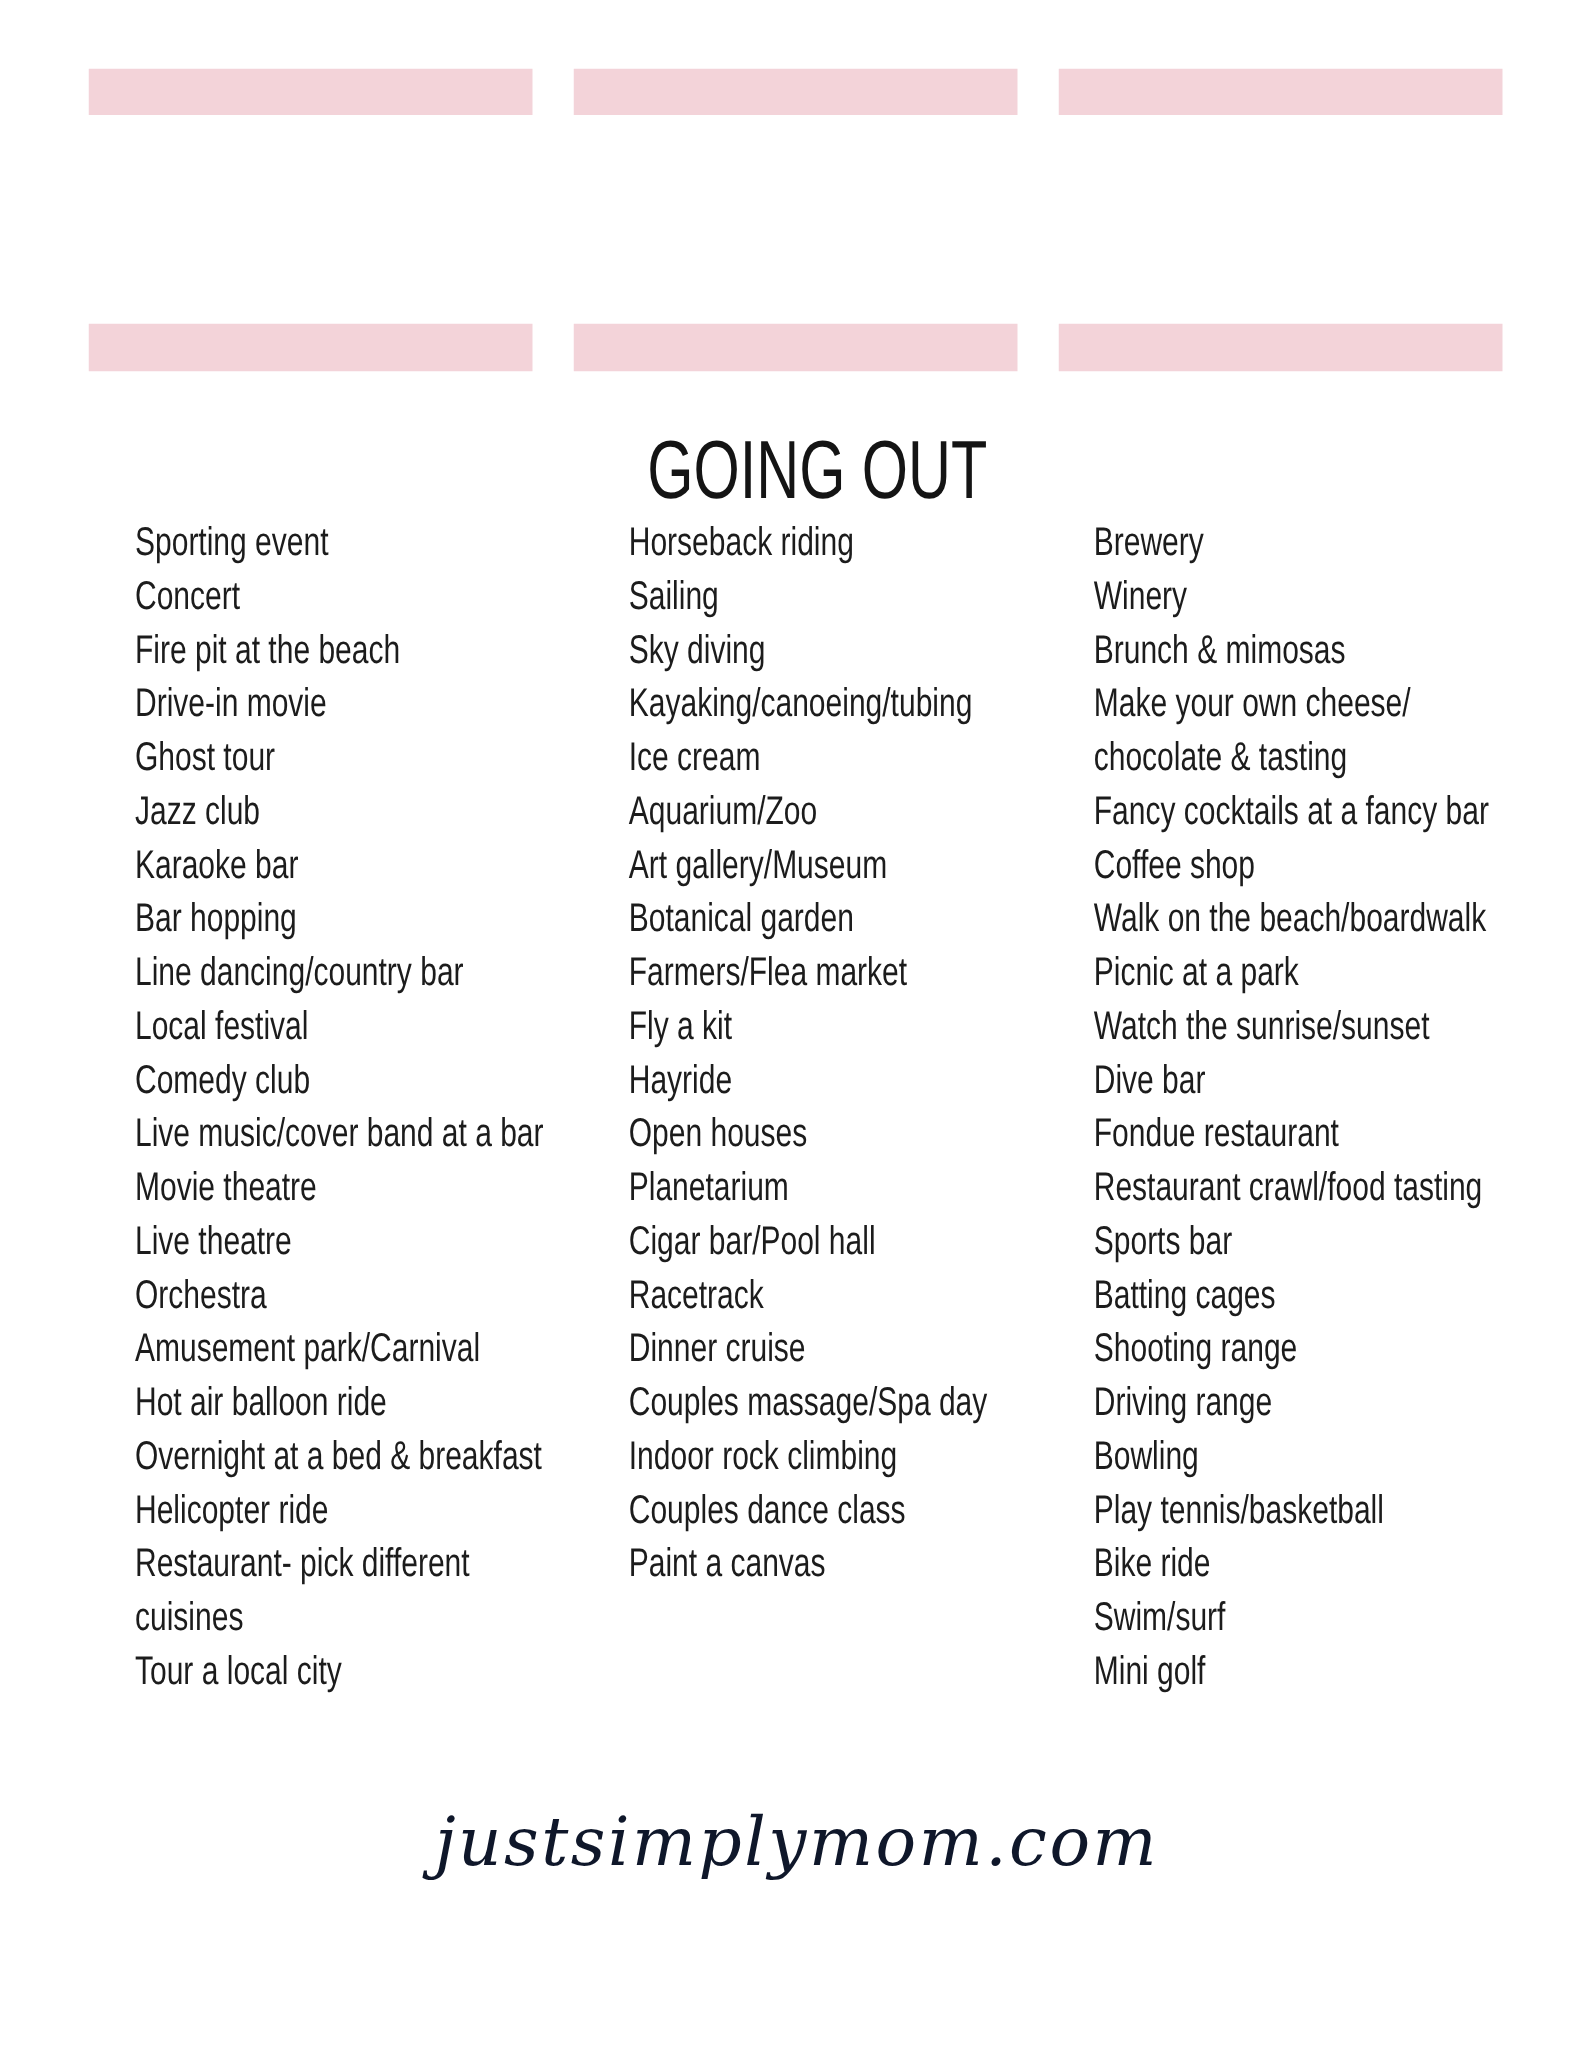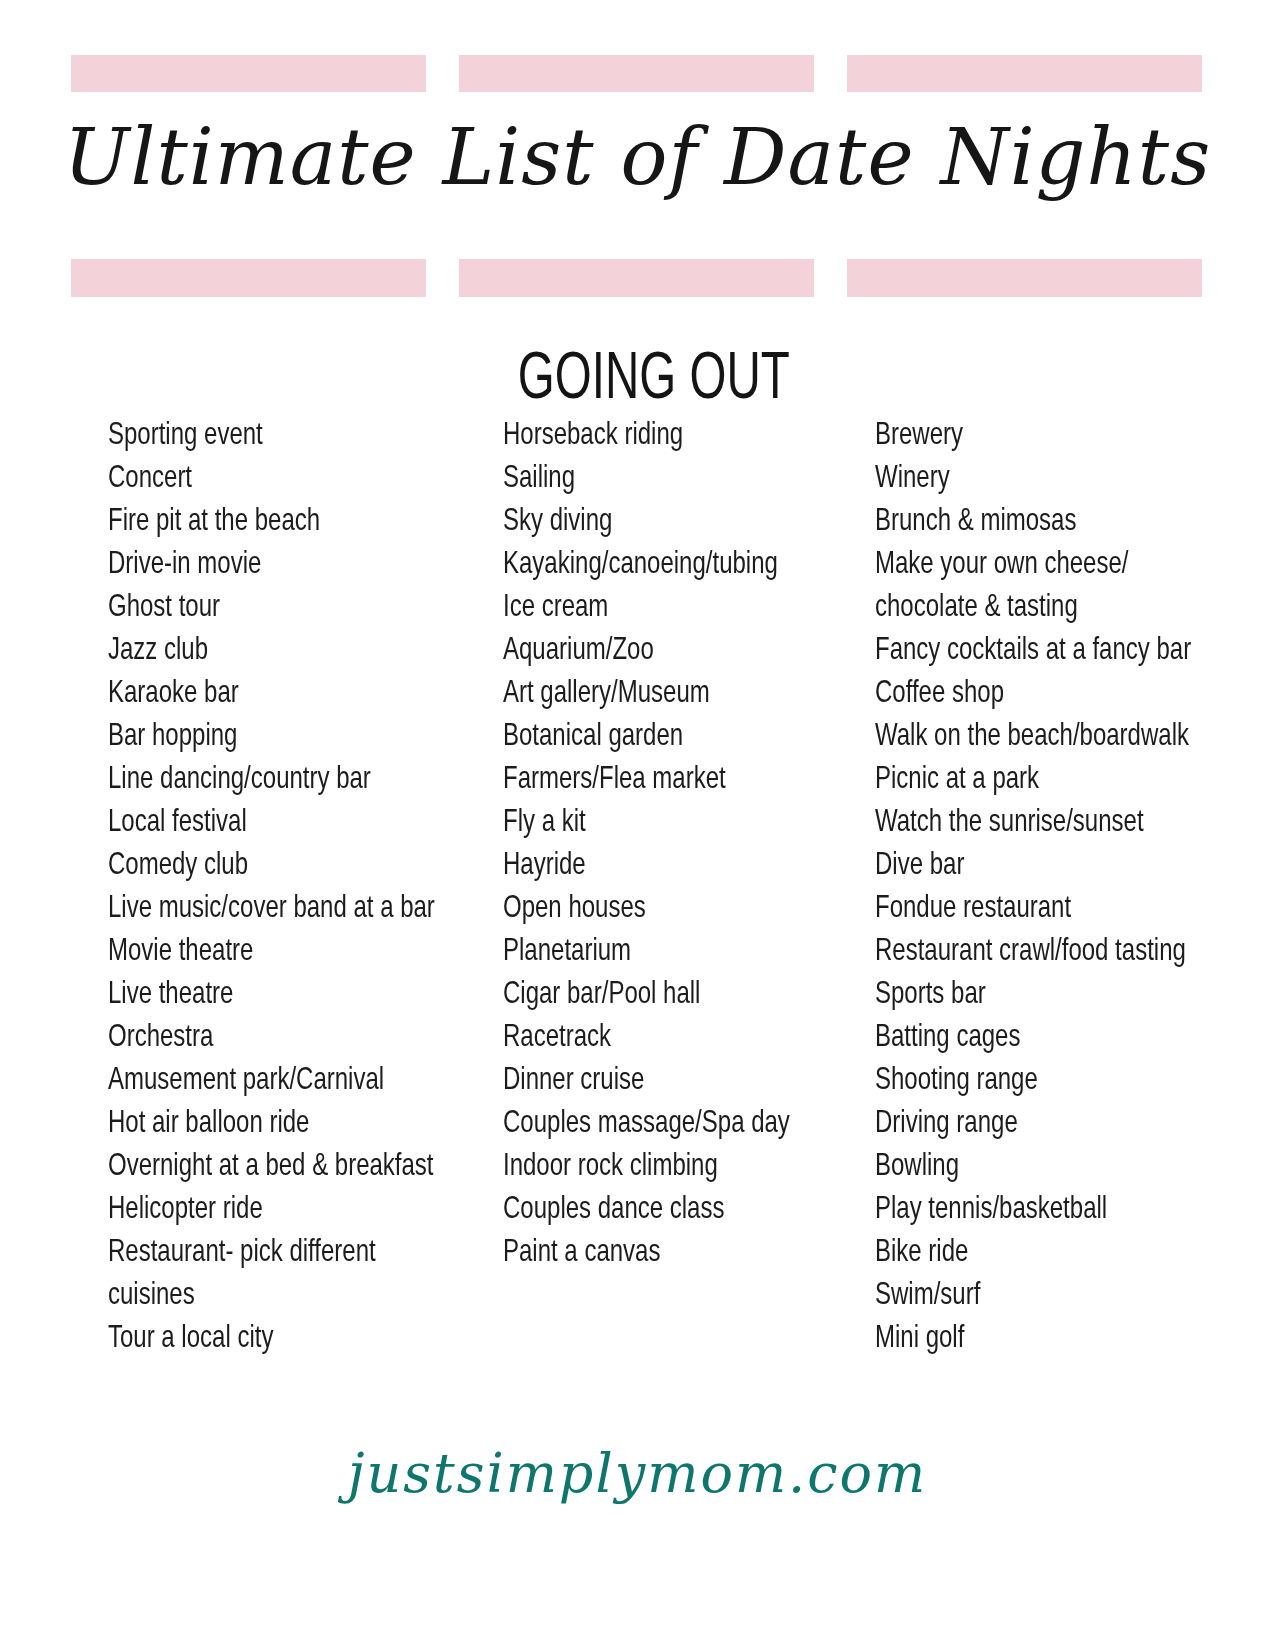--- a/index.html
+++ b/index.html
@@ -82,35 +82,34 @@
     position: absolute;
     top: 1442px;
     left: 0;
     width: 100%;
     text-align: center;
     font-family: "DejaVu Serif", serif;
     font-style: italic;
     font-weight: 500;
     font-size: 54px;
     letter-spacing: 2px;
-    color: #0f766e;
+    color: #0f172a;
   }
 </style>
 </head>
 <body>
 
 <div class="page" style="color: rgb(28, 28, 28);">
 
   <div class="bar-row top">
     <div class="bar" style="background: rgb(243, 211, 217);"></div>
     <div class="bar" style="background: rgb(243, 211, 217);"></div>
     <div class="bar" style="background: rgb(243, 211, 217);"></div>
   </div>
 
-  <h1 class="title">Ultimate List of Date Nights</h1>
 
   <div class="bar-row bottom">
     <div class="bar" style="background: rgb(243, 211, 217);"></div>
     <div class="bar" style="background: rgb(243, 211, 217);"></div>
     <div class="bar" style="background: rgb(243, 211, 217);"></div>
   </div>
 
   <h2 class="section-heading">
     <span class="squeeze">GOING OUT</span>
   </h2>

